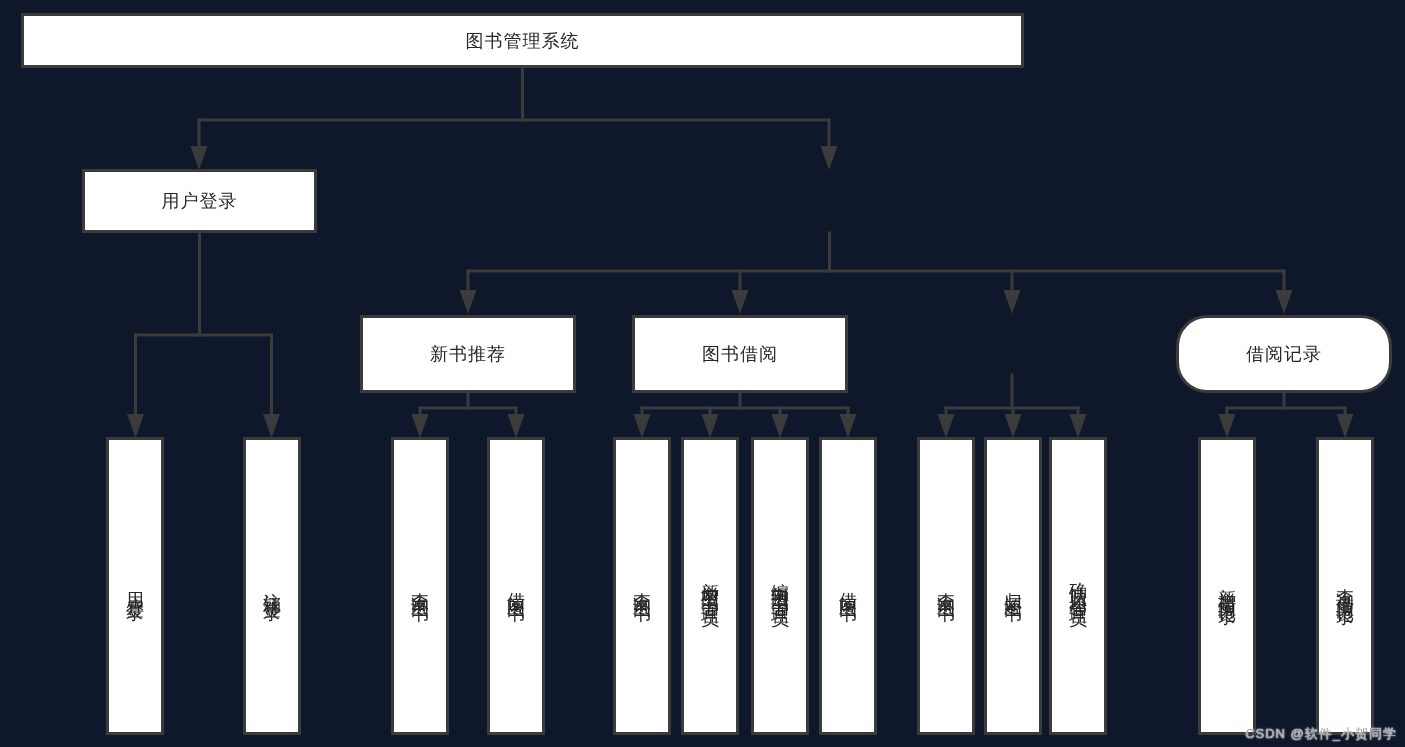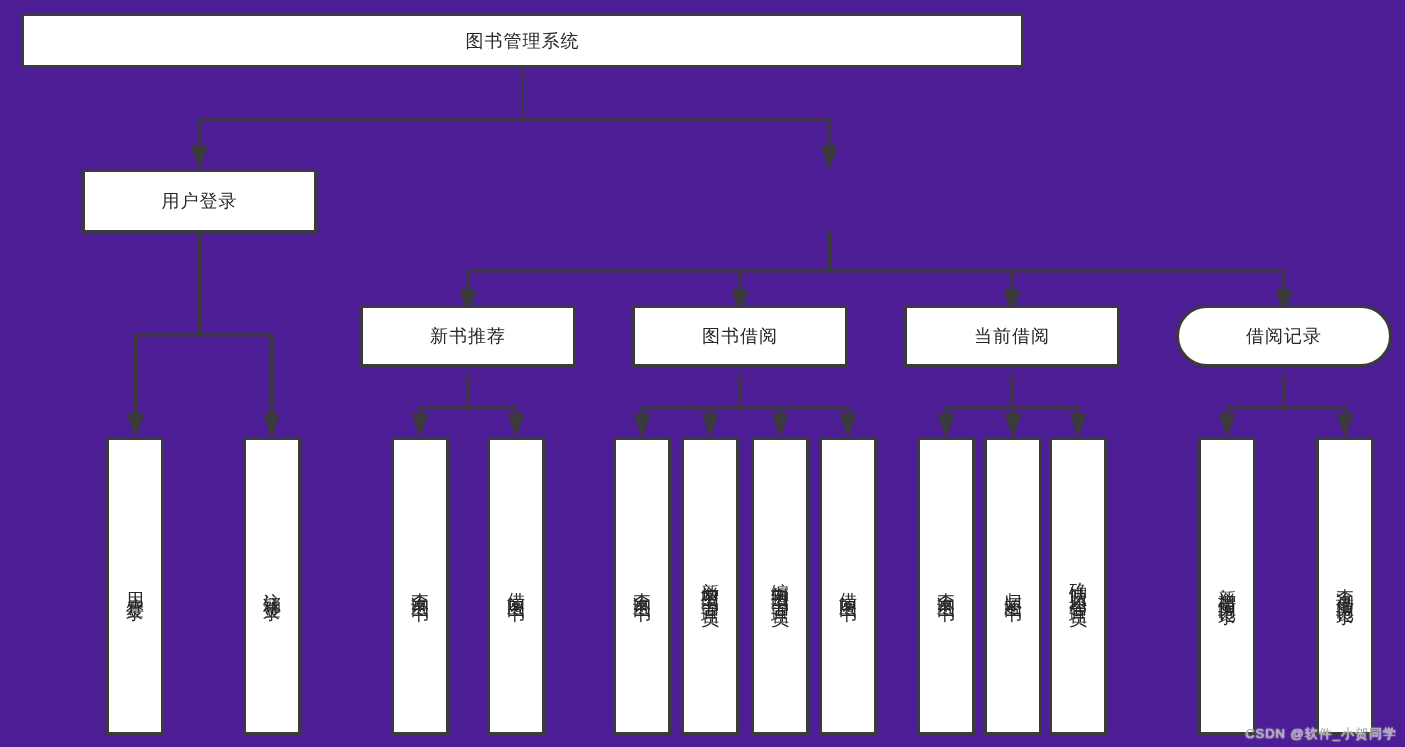--- a/index.html
+++ b/index.html
@@ -1,19 +1,19 @@
 <!DOCTYPE html>
 <html><head>
 <meta charset="utf-8">
 <style>
   html,body{margin:0;padding:0;background:#fff;}
   #stage{
     position:relative;
     width:1405px;height:747px;
-    background:#4c1d95;
+    background:#0f172a;
     font-family:"Liberation Sans","DejaVu Sans",sans-serif;
     color:#262626;
     overflow:hidden;
   }
   #wires{position:absolute;left:0;top:0;width:1405px;height:747px;}
   .box{
     position:absolute;
     box-sizing:border-box;
     border:3px solid #3b3b3b;
     background:#ffffff;
@@ -31,21 +31,21 @@
     letter-spacing:4px;
     line-height:1;
     padding:6px 0;
   }
   
   .n-root{left:21px;top:13px;width:1003px;height:55px;}
   
   .n-l2a{left:82px;top:169px;width:235px;height:64px;}
   .n-l2b{left:712px;top:169px;width:235px;height:64px;}
   
-  .n-l3{top:305px;width:216px;height:62px;}
+  .n-l3{top:315px;width:216px;height:78px;}
   .n-l3a{left:360px;} .n-l3b{left:632px;} .n-l3c{left:904px;} .n-l3d{left:1176px;border-radius:31px;}
   
   .n-l4{top:437px;width:58px;height:298px;}
   .g1a{left:106px;} .g1b{left:243px;}
   .g2a{left:391px;} .g2b{left:487px;}
   .g3a{left:613px;} .g3b{left:681px;} .g3c{left:751px;} .g3d{left:819px;}
   .g4a{left:917px;} .g4b{left:984px;} .g4c{left:1049px;}
   .g5a{left:1198px;} .g5b{left:1316px;}
   #watermark{
     position:absolute;
@@ -116,21 +116,20 @@
       <line x1="1345" y1="408" x2="1345" y2="417" stroke="#3b3b3b" stroke-width="3" stroke-linecap="square"></line>
       <polygon points="1336.5,414 1353.5,414 1345,438" fill="#3b3b3b"></polygon>
     </svg>
 
   <div class="box n-root">图书管理系统</div>
 
   <div class="box n-l2a">用户登录</div>
 
   <div class="box n-l3 n-l3a">新书推荐</div>
   <div class="box n-l3 n-l3b">图书借阅</div>
-  <div class="box n-l3 n-l3c">当前借阅</div>
   <div class="box n-l3 n-l3d">借阅记录</div>
 
   <div class="box vbox n-l4 g1a">用户登录</div>
   <div class="box vbox n-l4 g1b">注销登录</div>
 
   <div class="box vbox n-l4 g2a">查询图书</div>
   <div class="box vbox n-l4 g2b">借阅图书</div>
 
   <div class="box vbox n-l4 g3a">查询图书</div>
   <div class="box vbox n-l4 g3b">新增图书（管理员）</div>

